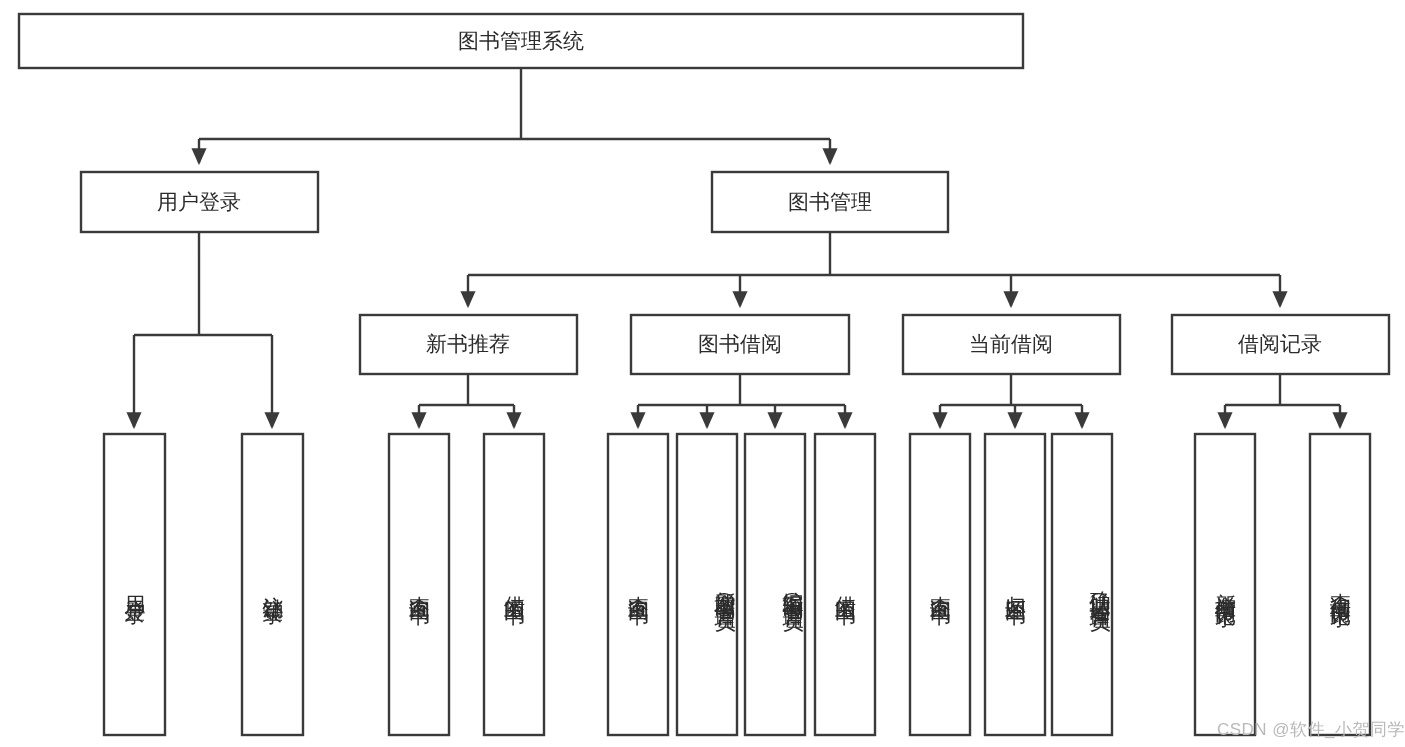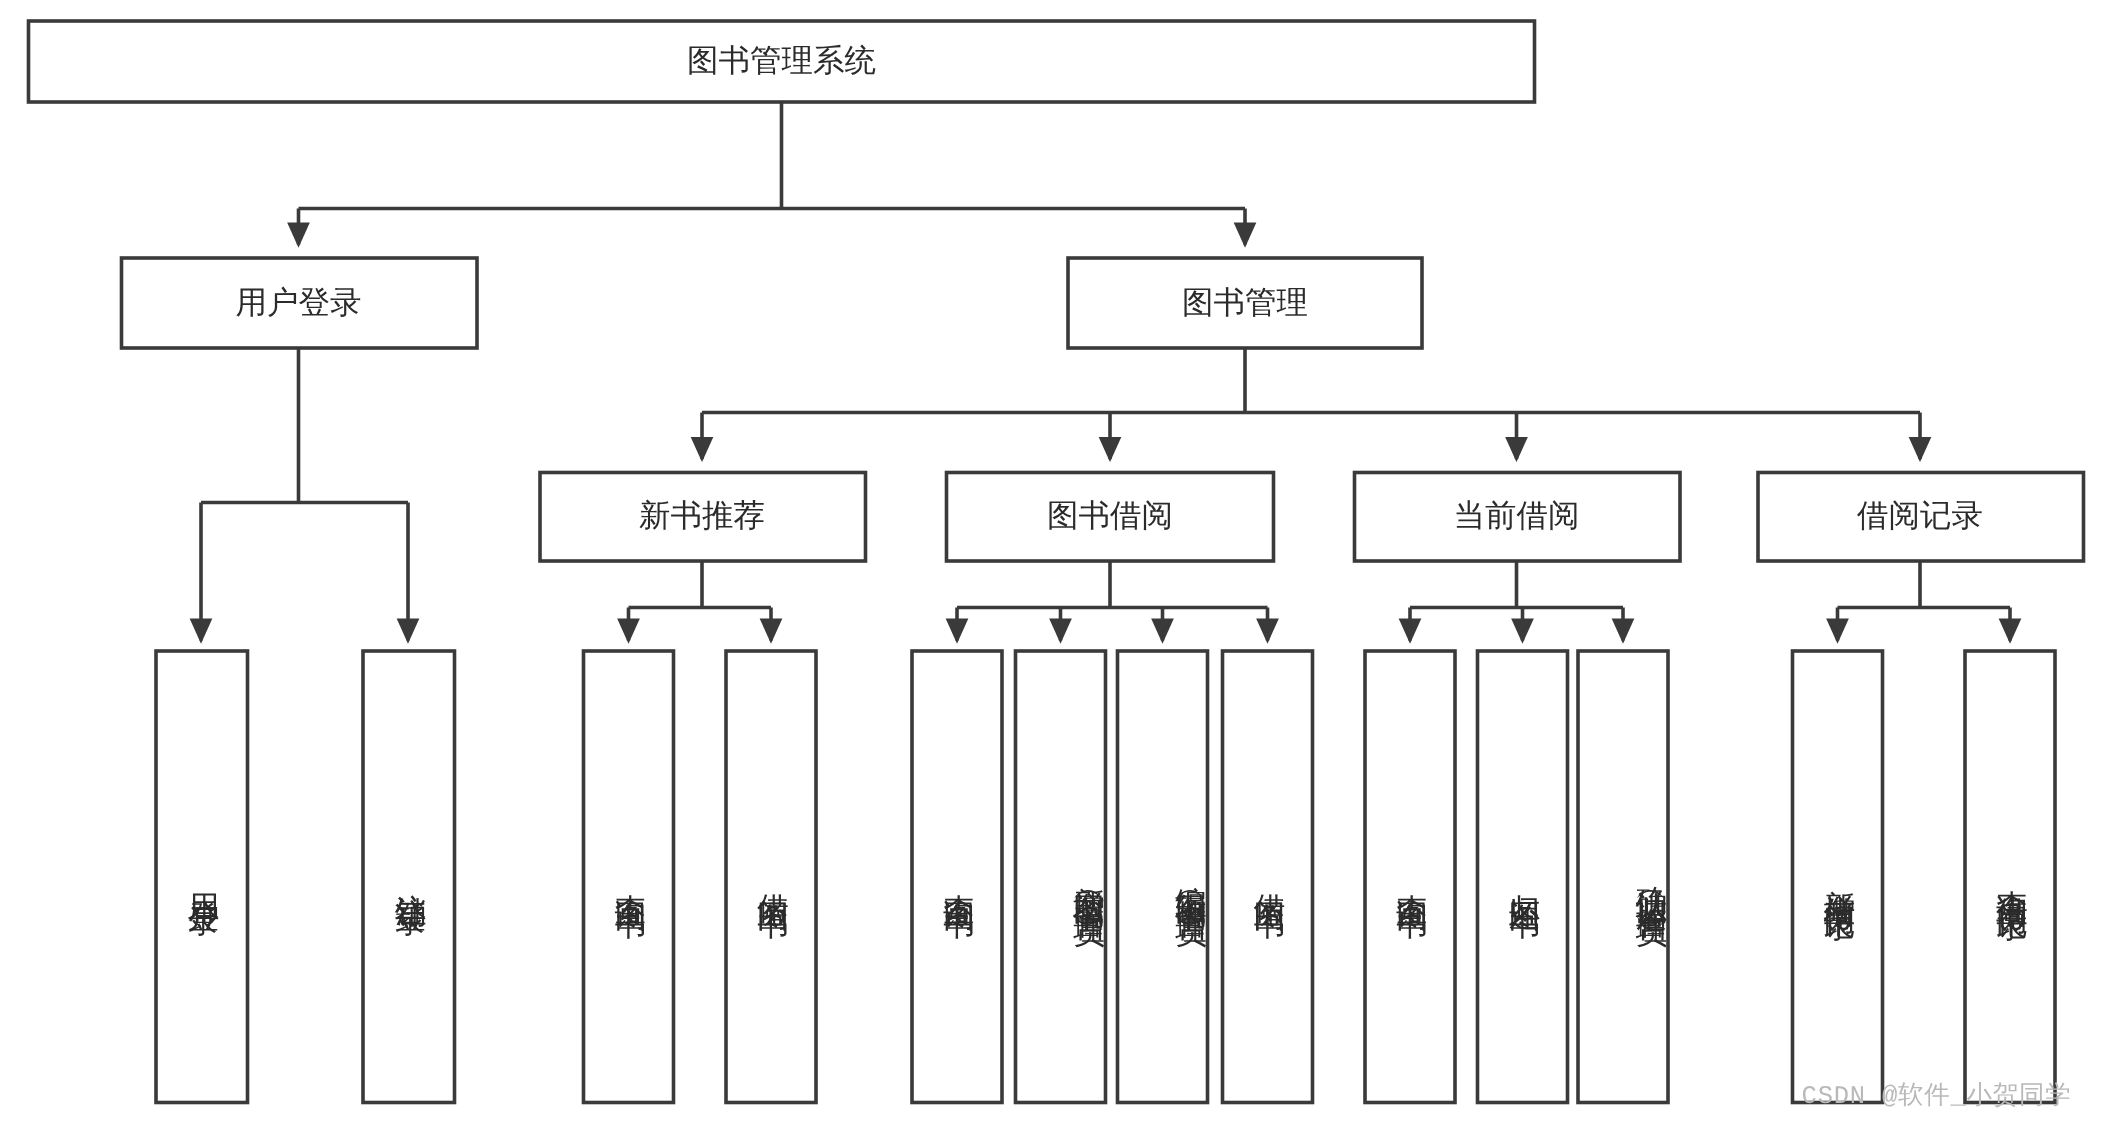--- a/index.html
+++ b/index.html
@@ -58,23 +58,23 @@
     font-size: 21px;
     line-height: 1.18;
     letter-spacing: 3px;
     color: #2b2b2b;
     white-space: nowrap;
     text-align: start;
     pointer-events: none;
   }
   .watermark {
     position: absolute;
-    right: 24px;
+    right: 0;
     bottom: 6px;
-    font-family: Liberation Mono, monospace;
+    font-family: Liberation Sans, sans-serif;
     font-size: 17px;
     color: #b9b9b9;
     white-space: nowrap;
     letter-spacing: 0.5px;
   }
 </style>
 </head>
 <body>
 
 <div id="diagram-root">

